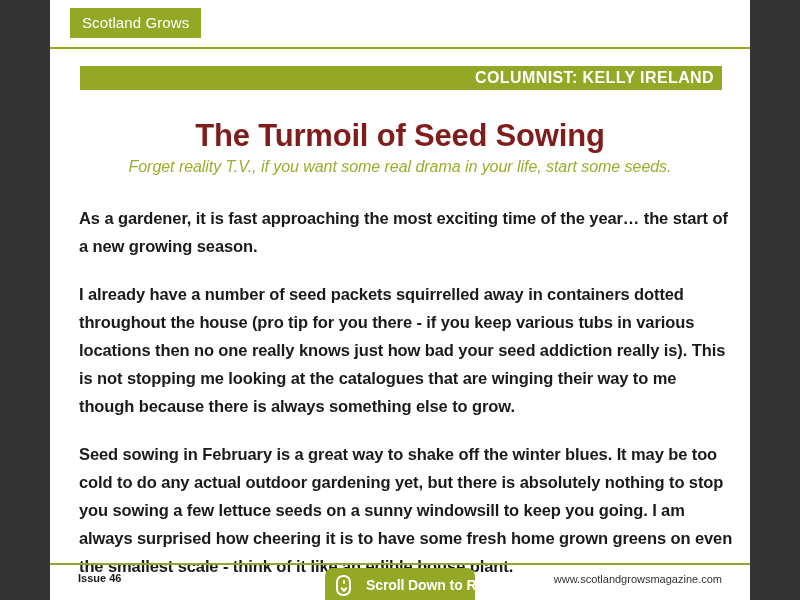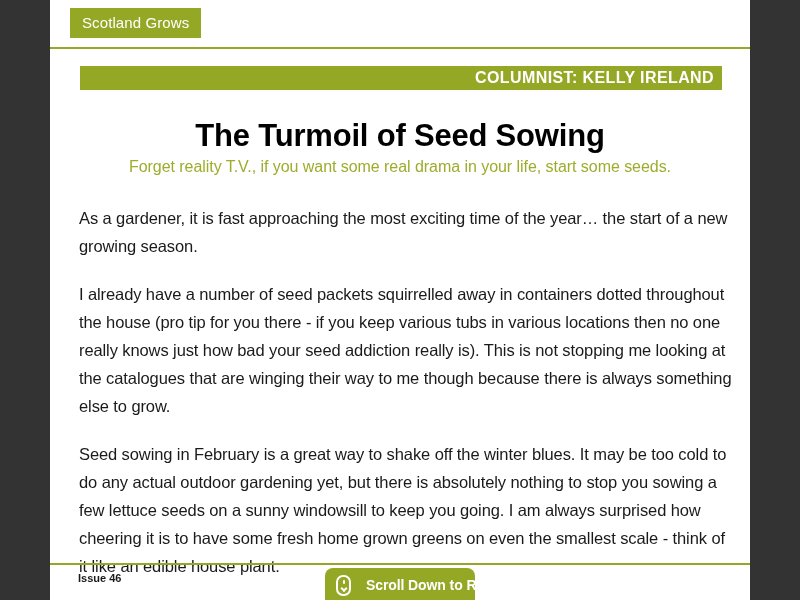--- a/index.html
+++ b/index.html
@@ -58,39 +58,41 @@
     font-weight:bold;
     letter-spacing:0.4px;
     white-space:nowrap;
   }
   
   #article-title {
     position:absolute;
     left:0; top:118px;
     width:700px;
     text-align:center;
-    color:#000000;
+    color:#7f1d1d;
     font-size:31px;
     font-weight:bold;
     letter-spacing:-0.2px;
   }
   #article-subtitle {
     position:absolute;
     left:0; top:158px;
     width:700px;
     text-align:center;
     color:#9eac2c;
     font-size:16px;
     letter-spacing:-0.05px;
+    font-style:italic;
   }
   
   #article-body {
     position:absolute;
     left:29px; top:204px;
     width:655px;
+    font-weight:bold;
   }
   .para {
     color:#1a1a1a;
     font-size:16.5px;
     line-height:28px;
     margin-bottom:20px;
     letter-spacing:-0.1px;
   }
   .para:last-child { margin-bottom:16px; }
   
@@ -187,15 +189,16 @@
     <div id="issue-label">Issue 46</div>
 
     <div id="scroll-button">
       <span id="mouse-icon">
         <span class="dot"></span>
         <span class="chev"></span>
       </span>
       <span id="scroll-button-label">Scroll Down to Read</span>
     </div>
 
+    <div id="website-label">www.scotlandgrowsmagazine.com</div>
 
   </div>
 </div>
 
 </body></html>

